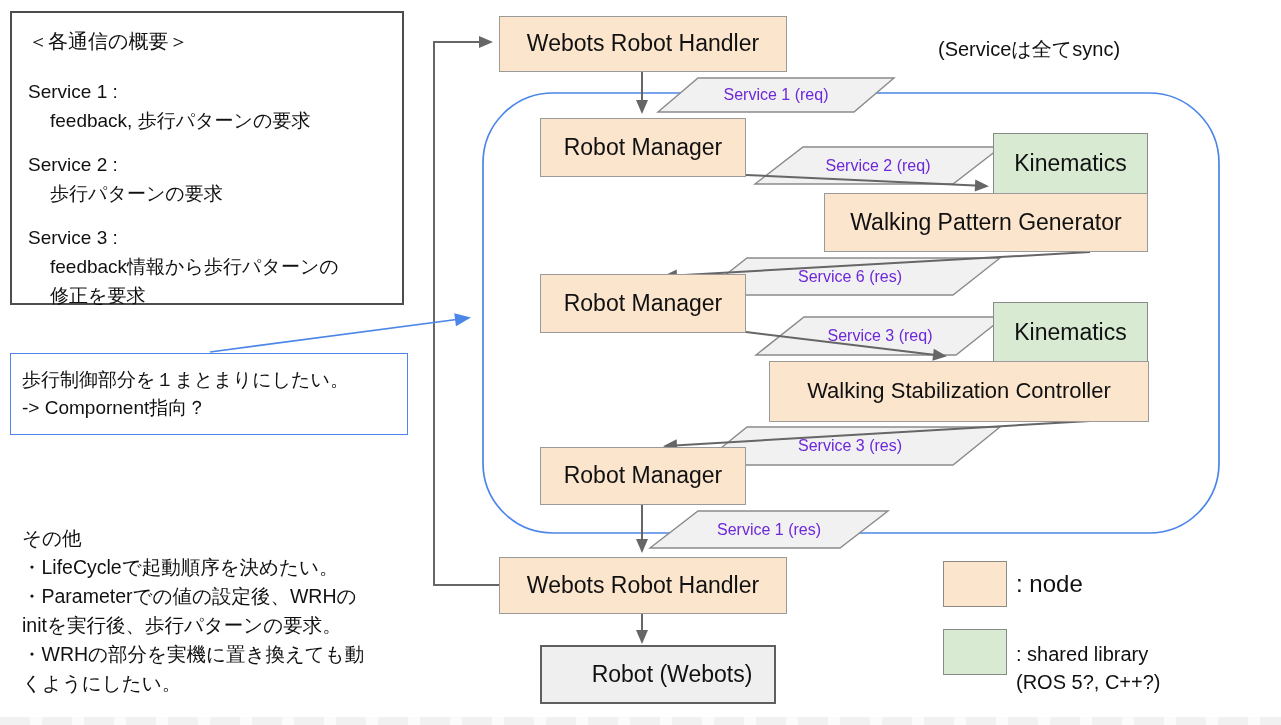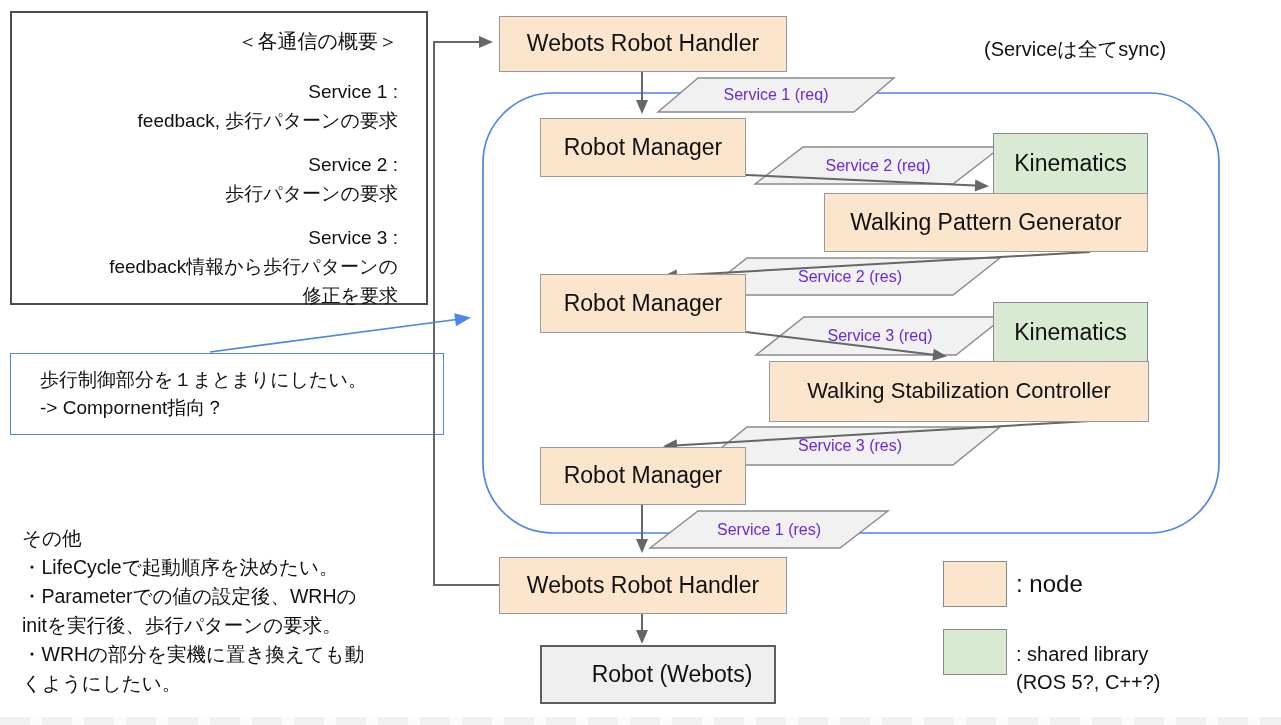--- a/index.html
+++ b/index.html
@@ -8,38 +8,38 @@
     font-family:"Liberation Sans","DejaVu Sans",sans-serif;
     color:#111;background:#ffffff;
   }
   .abs{position:absolute;}
   .pre{white-space:pre-line;}
 
   
   .overview{
     left:10px;top:11px;width:358px;height:262px;
     border:2px solid #4d4d4d;background:#fff;
-    padding:14px 28px;font-size:19px;line-height:29px;text-align:right;
+    padding:14px 16px;font-size:19px;line-height:29px;
   }
   .overview .title{margin-bottom:21px;font-size:20px;}
   .svc-group{margin-bottom:15px;}
   .svc-desc{padding-left:22px;}
 
   
   .note{
     left:10px;top:353px;width:374px;height:56px;
     border:1.6px solid var(--container-blue,#4c86e8);background:#fff;
-    padding:12px 29px;font-size:19px;line-height:27.5px;
+    padding:12px 11px;font-size:19px;line-height:27.5px;
   }
 
   
   .misc{left:22px;top:524px;width:420px;font-size:19.5px;line-height:29px;}
 
   
-  .sync{left:984px;top:36px;font-size:20px;}
+  .sync{left:938px;top:36px;font-size:20px;}
 
   
   .box{
     display:flex;align-items:center;justify-content:center;
     font-size:23px;text-align:center;z-index:2;line-height:1.1;
   }
   .node{background:var(--node-fill,#fce5cd);border:1.5px solid #9a9a9a;}
   .shared{background:var(--shared-fill,#d9ead3);border:1.5px solid #8a8a8a;}
   .ext{background:var(--external-fill,#efefef);border:2px solid #5f5f5f;}
 
@@ -154,21 +154,21 @@
   <div class="abs box node" id="wpg">Walking Pattern Generator</div>
   <div class="abs box node" id="rm2">Robot Manager</div>
   <div class="abs box shared" id="kin2">Kinematics</div>
   <div class="abs box node" id="wsc">Walking Stabilization Controller</div>
   <div class="abs box node" id="rm3">Robot Manager</div>
   <div class="abs box node" id="wrh-bottom">Webots Robot Handler</div>
   <div class="abs box ext" id="robot">Robot (Webots)</div>
 
   <div class="abs flow-label" id="lbl-s1req">Service 1 (req)</div>
   <div class="abs flow-label" id="lbl-s2req">Service 2 (req)</div>
-  <div class="abs flow-label" id="lbl-s2res">Service 2 (res)</div>
+  <div class="abs flow-label" id="lbl-s2res">Service 6 (res)</div>
   <div class="abs flow-label" id="lbl-s3req">Service 3 (req)</div>
   <div class="abs flow-label" id="lbl-s3res">Service 3 (res)</div>
   <div class="abs flow-label" id="lbl-s1res">Service 1 (res)</div>
 
   <div class="abs swatch" id="legend-node-swatch"></div>
   <div class="abs" id="legend-node-label">: node</div>
   <div class="abs swatch" id="legend-shared-swatch"></div>
   <div class="abs pre" id="legend-shared-label">: shared library
 (ROS 5?, C++?)</div>
 

